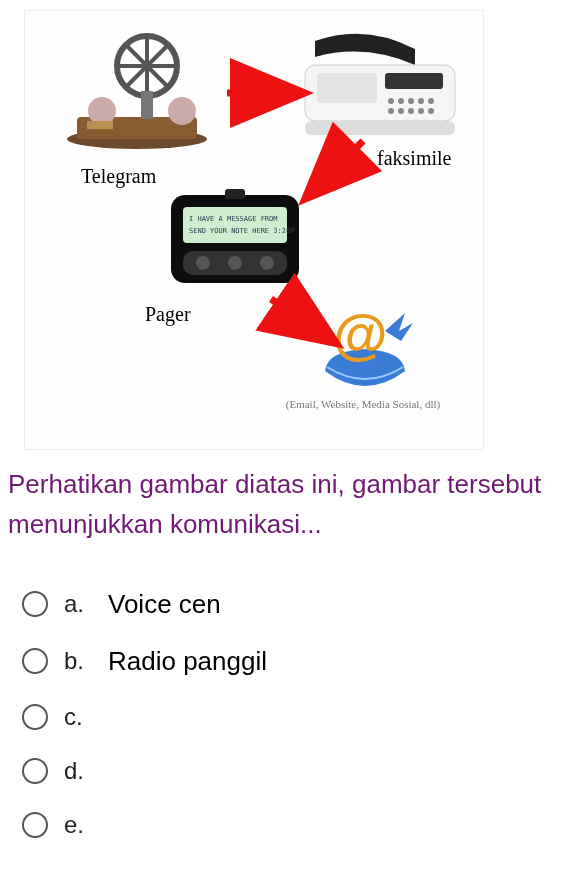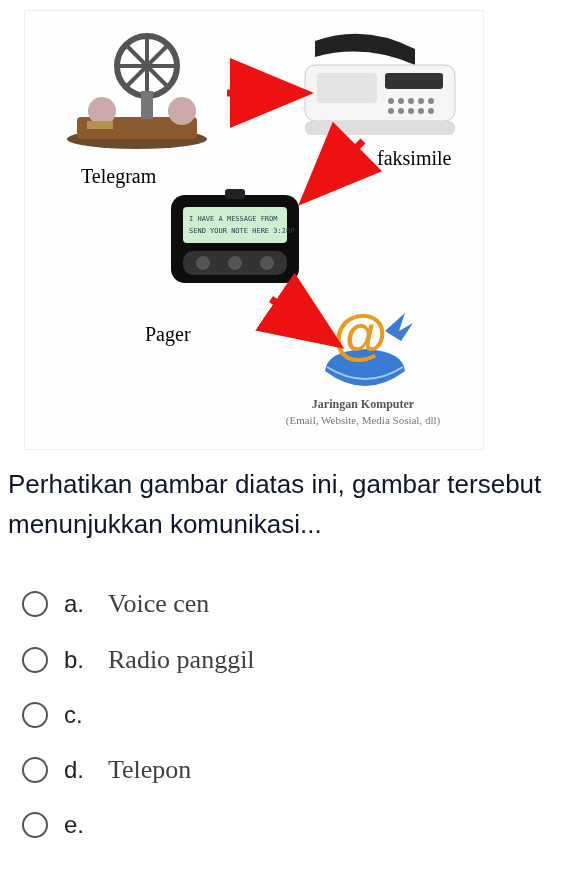--- a/index.html
+++ b/index.html
@@ -44,21 +44,21 @@
   
   .pager { left: 140px; top: 178px; width: 140px; height: 100px; }
   
   .atglobe { left: 290px; top: 290px; width: 100px; height: 90px; }
   
   .arrow { position: absolute; }
   .question {
     padding: 14px 8px 0 8px;
     font-size: 26px;
     line-height: 1.55;
-    color: #0f172a;
+    color: #701a75;
   }
   .options {
     margin: 44px 0 0 22px;
   }
   .opt {
     display: flex;
     align-items: center;
     gap: 16px;
     margin-bottom: 26px;
     cursor: pointer;
@@ -72,22 +72,21 @@
     background: #fff;
   }
   .opt-letter {
     font-size: 24px;
     width: 28px;
     flex: 0 0 auto;
     color: #222;
   }
   .opt-text {
     font-size: 26px;
-    color: #404040;
-    font-family: Liberation Serif, serif;
+    color: #000000;
   }
 </style>
 </head>
 <body>
 
 <div class="image-panel">
 
   <div class="device telegraph">
     <svg viewBox="0 0 160 130">
       <ellipse cx="80" cy="118" rx="70" ry="10" fill="#6e4a2c"></ellipse>
@@ -155,23 +154,22 @@
         <path d="M0 0 L12 5 L0 10 Z" fill="#e11"></path>
       </marker>
     </defs>
     <line x1="202" y1="82" x2="268" y2="82" stroke="#e11" stroke-width="7" marker-end="url(#ah)"></line>
     <line x1="338" y1="130" x2="288" y2="180" stroke="#e11" stroke-width="7" marker-end="url(#ah)"></line>
     <line x1="246" y1="288" x2="302" y2="326" stroke="#e11" stroke-width="7" marker-end="url(#ah)"></line>
   </svg>
 
   <div class="img-label" style="left:56px; top:154px;">Telegram</div>
   <div class="img-label" style="left:352px; top:136px;">faksimile</div>
-  <div class="img-label" style="left:120px; top:312px;">Pager</div>
+  <div class="img-label" style="left:120px; top:292px;">Pager</div>
   <div class="img-sub" style="left:238px; top:386px; width:200px;">
-    <div style="font-size:12px;color:#555;font-weight:600;">Jaringan Komputer</div>
     <div>(Email, Website, Media Sosial, dll)</div>
   </div>
 </div>
 
 <div class="question">Perhatikan gambar diatas ini, gambar tersebut menunjukkan komunikasi...</div>
 
 <div class="options">
   <div class="opt">
     <div class="radio"></div>
     <div class="opt-letter">a.</div>
@@ -182,19 +180,18 @@
     <div class="opt-letter">b.</div>
     <div class="opt-text">Radio panggil</div>
   </div>
   <div class="opt">
     <div class="radio"></div>
     <div class="opt-letter">c.</div>
   </div>
   <div class="opt">
     <div class="radio"></div>
     <div class="opt-letter">d.</div>
-    <div class="opt-text">Telepon</div>
   </div>
   <div class="opt">
     <div class="radio"></div>
     <div class="opt-letter">e.</div>
   </div>
 </div>
 
 </body></html>

